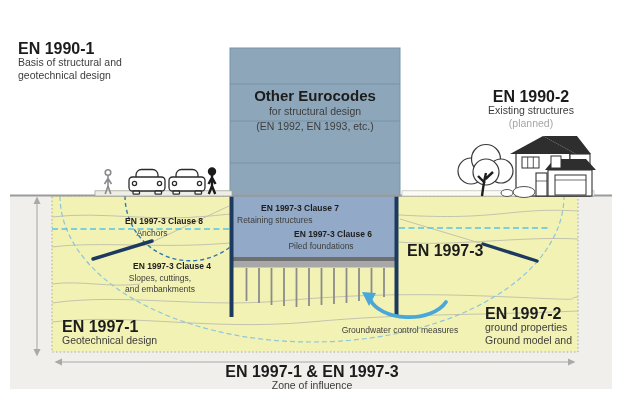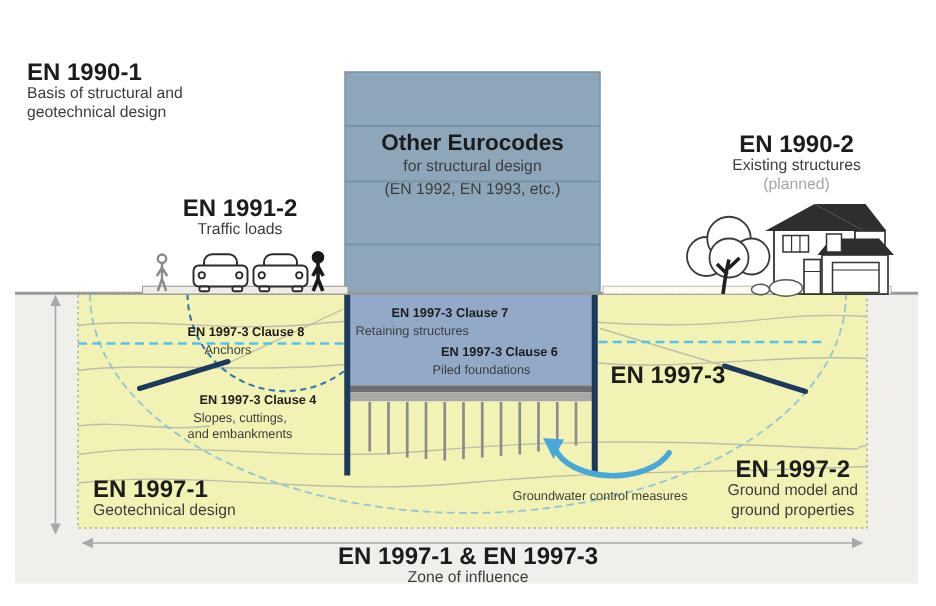--- a/index.html
+++ b/index.html
@@ -2,21 +2,21 @@
 <html><head>
 <meta charset="utf-8">
 <style>
   html,body{margin:0;padding:0;background:#ffffff;}
   #stage{position:relative;width:624px;height:404px;background:#ffffff;overflow:hidden;
          font-family:"Liberation Sans",sans-serif;}
   #gfx{position:absolute;left:0;top:0;}
   .lbl{position:absolute;color:#3d3d3d;font-size:10.5px;line-height:13.5px;white-space:nowrap;}
   .lbl .code{font-weight:bold;color:#1c1c1c;font-size:16px;}
   .lbl.center{transform:translateX(-50%);text-align:center;}
-  .lbl.right{text-align:center;margin-left:24px;}
+  .lbl.right{text-align:left;margin-left:24px;}
   .lbl.sm{font-size:8.5px;line-height:11.5px;}
   .lbl.sm .code{font-size:8.5px;padding-left:24px;}
   .lbl.bldg{line-height:15.5px;font-size:10.5px;}
   .lbl.bldg .code{font-size:15px;}
   .planned{color:#a6a6a6;}
 </style>
 </head>
 <body>
 
 <div id="stage">
@@ -162,24 +162,20 @@
       <polygon points="575.5,362 568,358.5 568,365.5" stroke="none"></polygon>
     </g>
   </svg>
 
   <div class="lbl" style="left:18px;top:42px">
     <div class="code">EN 1990-1</div>
     <div>Basis of structural and</div>
     <div>geotechnical design</div>
   </div>
 
-  <div class="lbl center" style="left:160px;top:133px">
-    <div class="code">EN 1991-2</div>
-    <div>Traffic loads</div>
-  </div>
 
   <div class="lbl center bldg" style="left:315px;top:88px">
     <div class="code">Other Eurocodes</div>
     <div>for structural design</div>
     <div>(EN 1992, EN 1993, etc.)</div>
   </div>
 
   <div class="lbl center" style="left:531px;top:90px">
     <div class="code">EN 1990-2</div>
     <div>Existing structures</div>
@@ -215,22 +211,22 @@
     <div class="code">EN 1997-1</div>
     <div>Geotechnical design</div>
   </div>
 
   <div class="lbl sm center" style="left:400px;top:325px">
     <div>Groundwater control measures</div>
   </div>
 
   <div class="lbl right" style="right:52px;top:307px">
     <div class="code">EN 1997-2</div>
+    <div>ground properties</div>
     <div>Ground model and</div>
-    <div>ground properties</div>
   </div>
 
   <div class="lbl center" style="left:312px;top:365px">
     <div class="code">EN 1997-1 &amp; EN 1997-3</div>
     <div>Zone of influence</div>
   </div>
 
 </div>
 
 </body></html>

